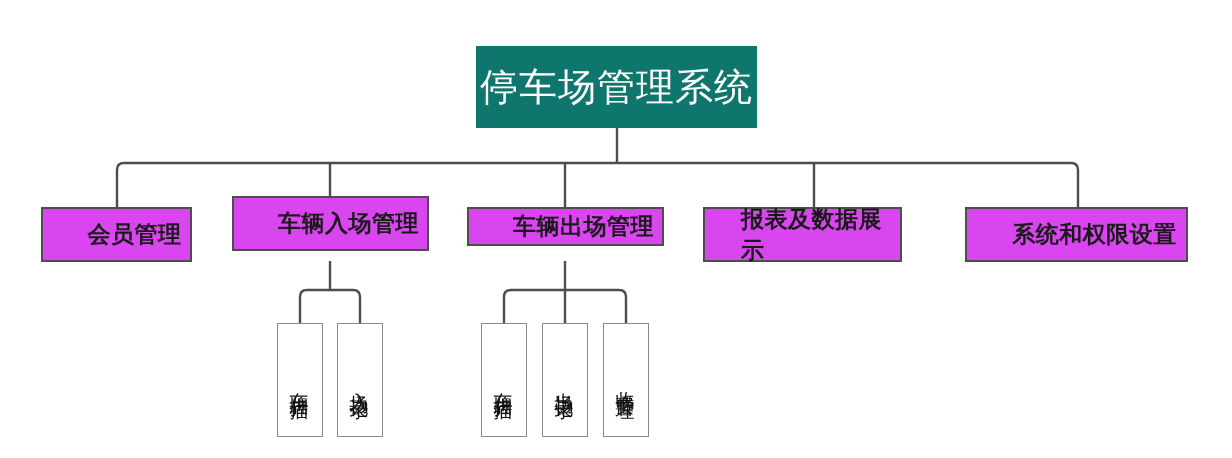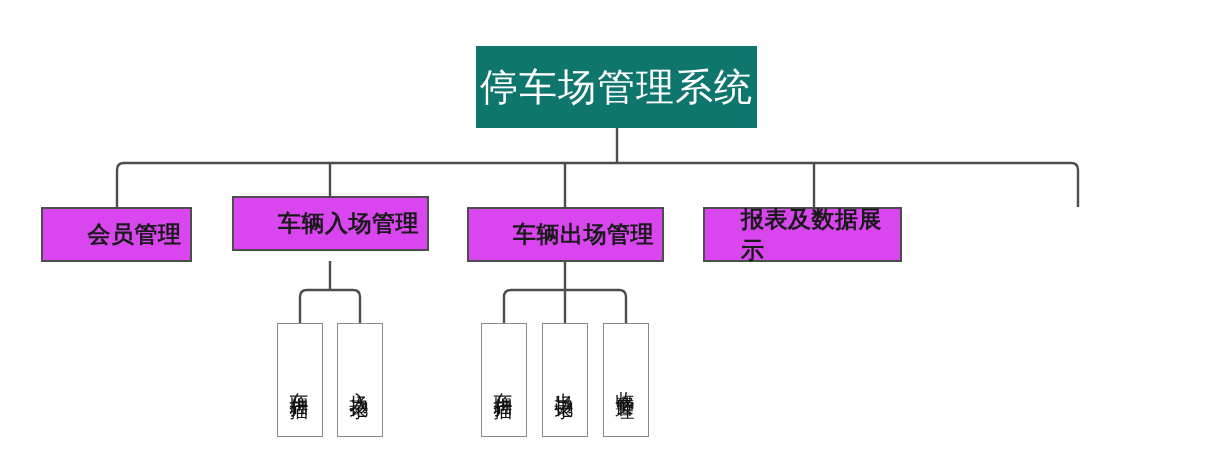--- a/index.html
+++ b/index.html
@@ -95,28 +95,31 @@
   </div>
 
   <div class="node node-l2" style="left:41px; top:207px; width:151px; height:55px;">
     <span>会员管理</span>
   </div>
 
   <div class="node node-l2" style="left:232px; top:196px; width:197px; height:55px;">
     <span>车辆入场管理</span>
   </div>
 
-  <div class="node node-l2" style="left:467px; top:207px; width:197px; height:55px;">
+  <div class="node node-l2" style="left:467px; top:207px; width:197px; height:39px;">
     <span>车辆出场管理</span>
   </div>
 
   <div class="node node-l2" style="left:703px; top:207px; width:199px; height:55px;">
     <span>报表及数据展示</span>
   </div>
 
+  <div class="node node-l2" style="left:965px; top:207px; width:223px; height:55px;">
+    <span>系统和权限设置</span>
+  </div>
 
   <div class="node node-l3" style="left:277px; top:323px; width:46px; height:114px;">
     <span class="vtext">车牌扫描</span>
   </div>
 
   <div class="node node-l3" style="left:337px; top:323px; width:46px; height:114px;">
     <span class="vtext">入场记录</span>
   </div>
 
   <div class="node node-l3" style="left:481px; top:323px; width:46px; height:114px;">

